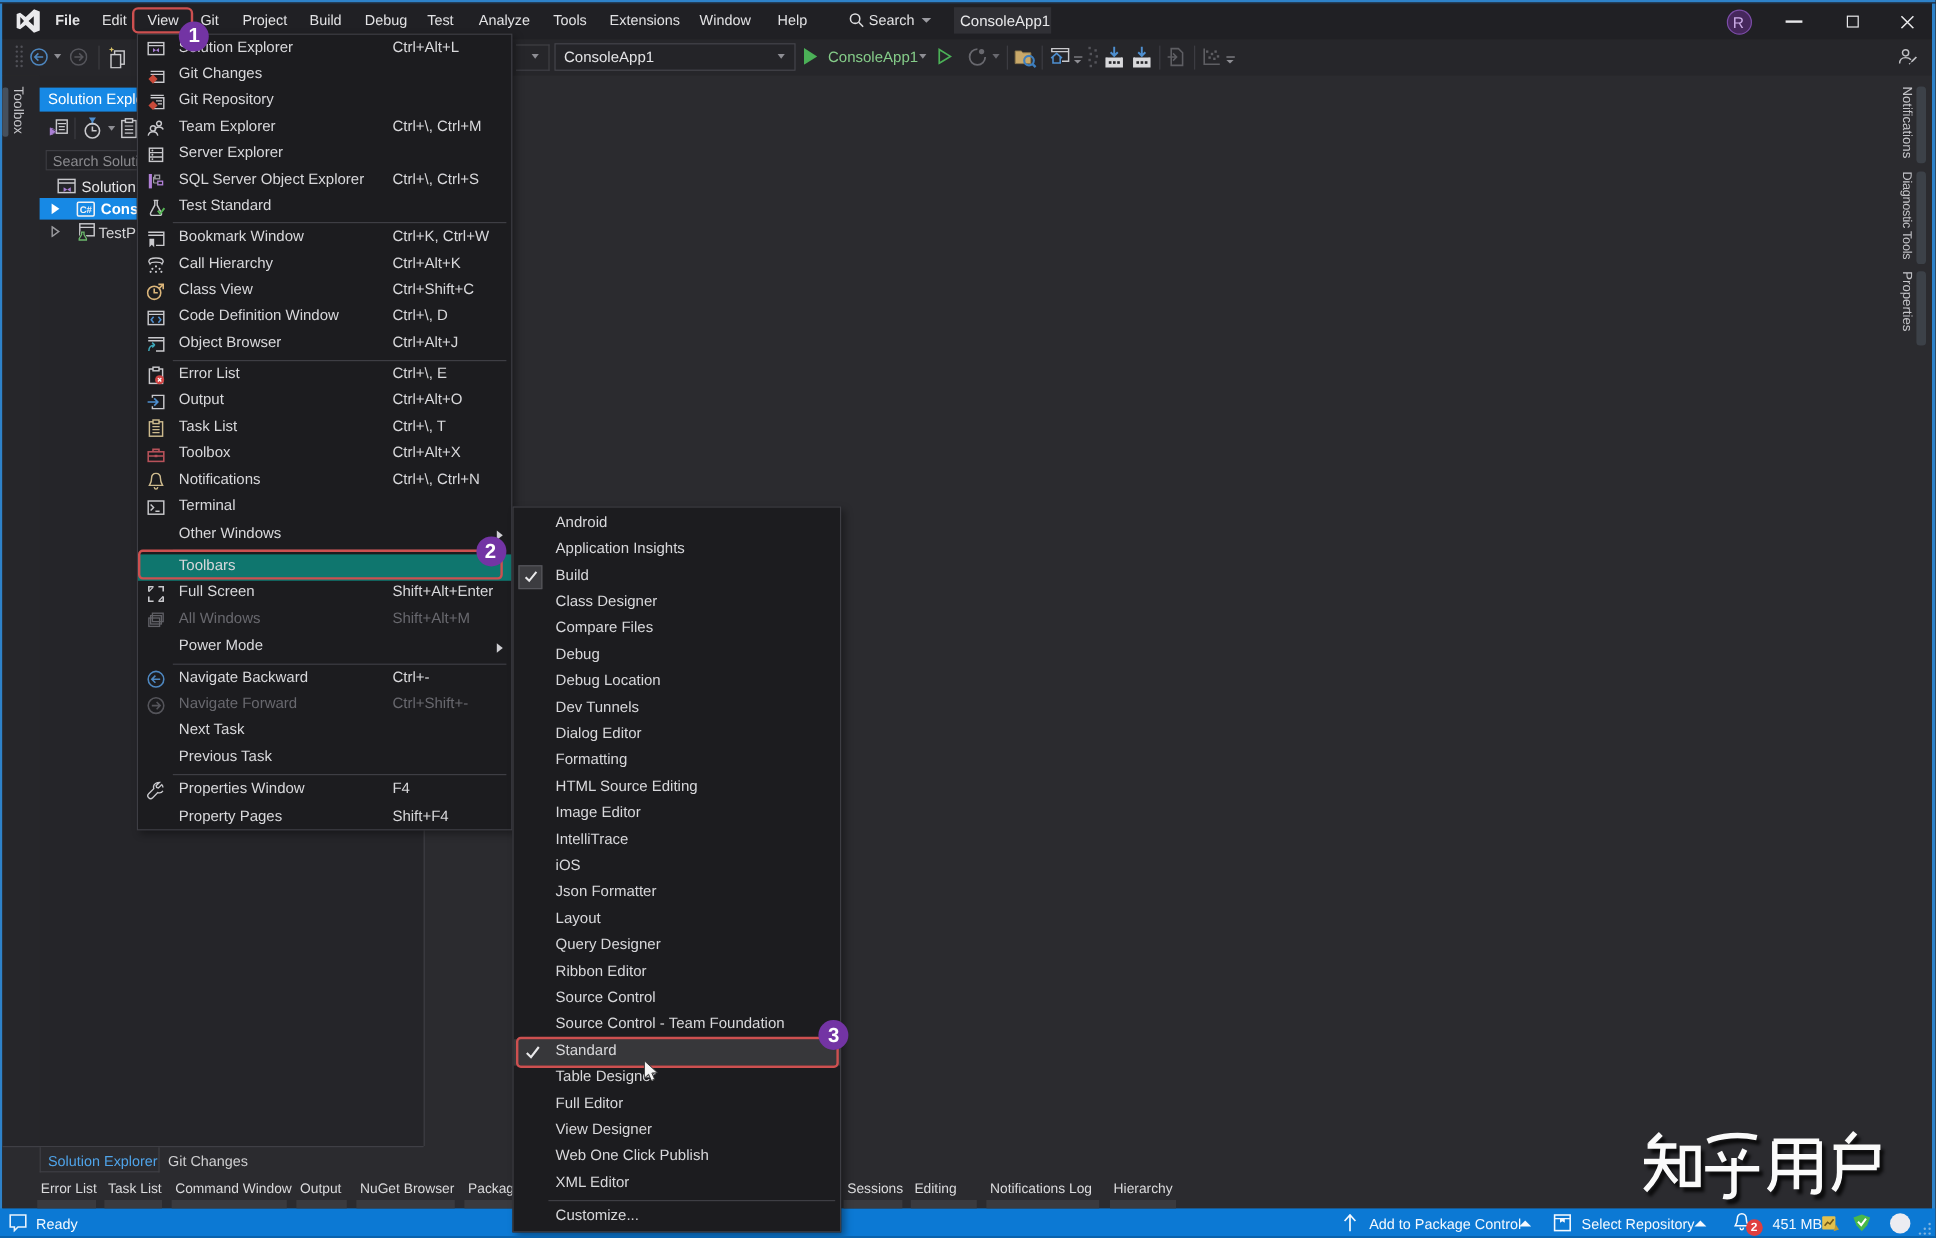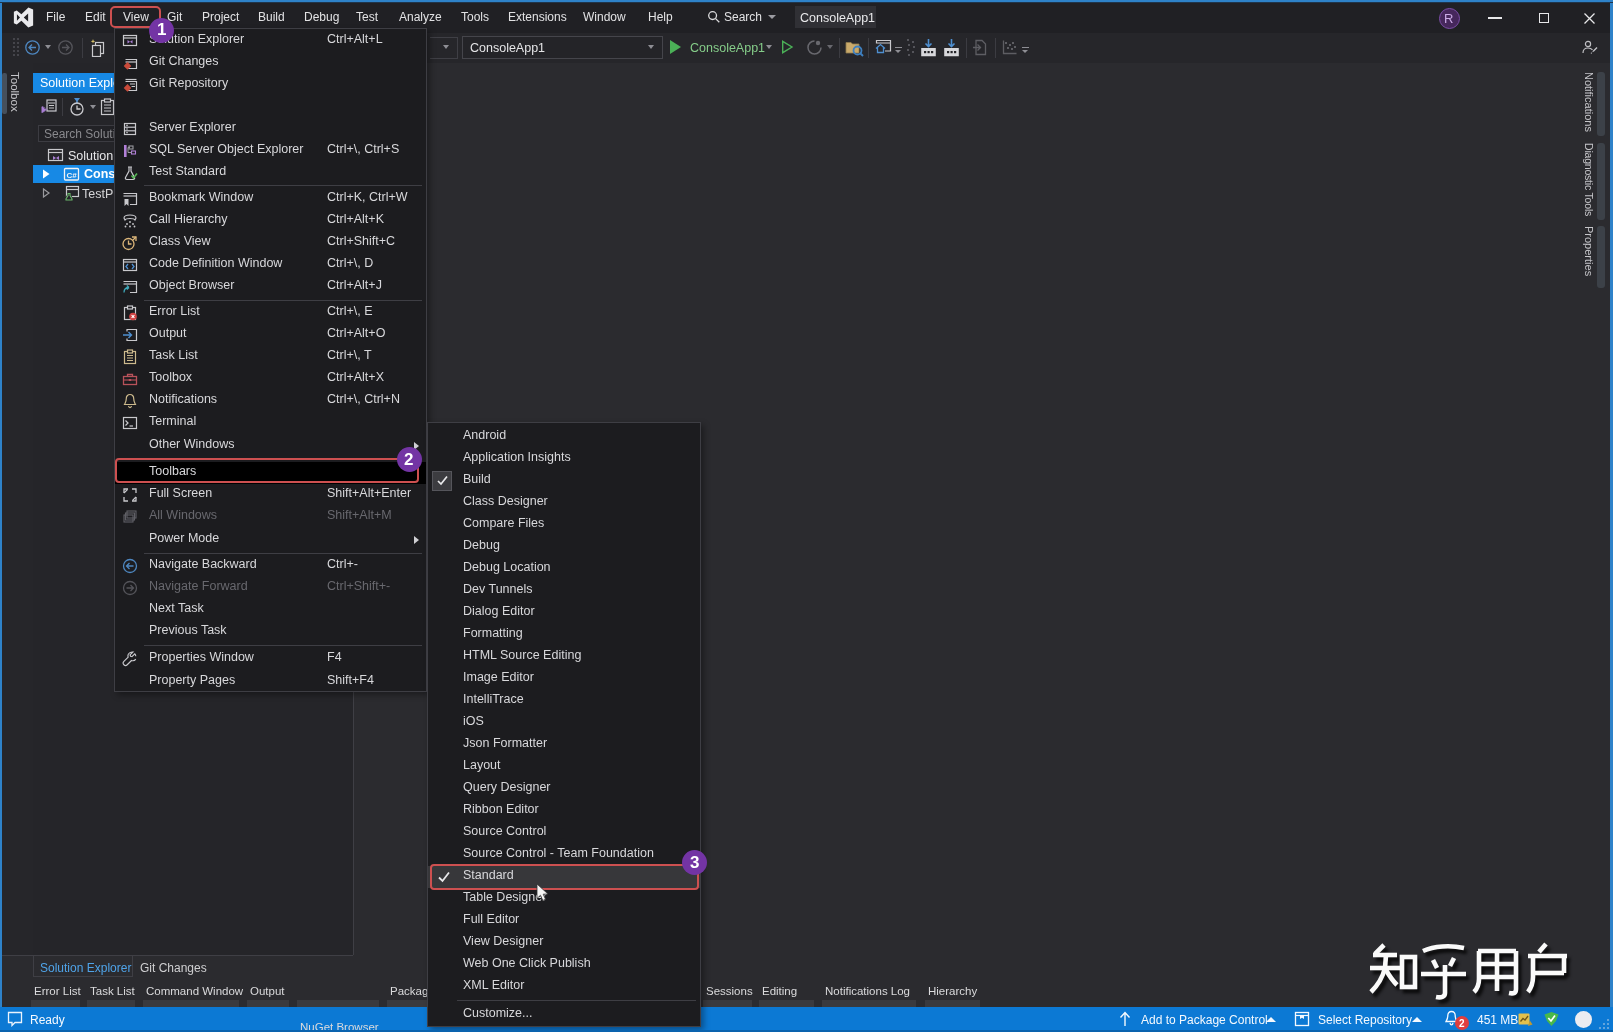--- a/index.html
+++ b/index.html
@@ -40,21 +40,21 @@
 <div id="solpanel" class="abs" style="left:33px;top:63px;width:320px;height:892px;background:#252529;border-right:1px solid #3F3F45;"></div>
 
 <div id="bottabs" class="abs" style="left:2px;top:955px;width:1608px;height:52px;background:#2B2B2F;"></div>
 
 <div id="statusbar" class="abs" style="left:0;top:1007px;width:1613px;height:25px;background:#0C79D4;"></div>
 
 <div id="titlebar-content">
 <svg class="abs" style="left:13px;top:7px;" width="21" height="21" viewBox="0 0 24 24">
 <path fill="#E9E9EC" fill-rule="evenodd" d="M17.6 0.7 L23 2.9 V21.1 L17.5 23.3 L9.6 15.7 L4.3 19.9 L1 18.6 V5.4 L4.3 4.1 L9.6 8.3 Z M4.5 8.3 V15.7 L8 12 Z M12.3 12 L17.3 16.5 V7.5 Z"></path>
 </svg>
-<div class="txt mb" style="left:46px;">File</div>
+<div class="txt mb" style="left:46px;font-weight:bold;">File</div>
 <div class="txt mb" style="left:85px;">Edit</div>
 <div class="txt mb" style="left:123px;">View</div>
 <div class="txt mb" style="left:167px;">Git</div>
 <div class="txt mb" style="left:202px;">Project</div>
 <div class="txt mb" style="left:258px;">Build</div>
 <div class="txt mb" style="left:304px;">Debug</div>
 <div class="txt mb" style="left:356px;">Test</div>
 <div class="txt mb" style="left:399px;">Analyze</div>
 <div class="txt mb" style="left:461px;">Tools</div>
 <div class="txt mb" style="left:508px;">Extensions</div>
@@ -266,21 +266,21 @@
 <div class="txt" style="left:40px;top:961px;font-size:12px;color:#4FA3E8;">Solution Explorer</div>
 <div class="txt" style="left:140px;top:961px;font-size:12px;color:#CFCFD1;">Git Changes</div>
 <div class="tab2" style="left:34px;">Error List</div>
     <div class="trect" style="left:31px;width:49px;"></div>
 <div class="tab2" style="left:90px;">Task List</div>
     <div class="trect" style="left:87px;width:48px;"></div>
 <div class="tab2" style="left:146px;">Command Window</div>
     <div class="trect" style="left:143px;width:96px;"></div>
 <div class="tab2" style="left:250px;">Output</div>
     <div class="trect" style="left:247px;width:42px;"></div>
-<div class="tab2" style="left:300px;margin-top:36px;">NuGet Browser</div>
+<div class="tab2" style="left:300px;">NuGet Browser</div>
     <div class="trect" style="left:297px;width:82px;"></div>
 <div class="tab2" style="left:390px;">Package Manager Console</div>
     <div class="trect" style="left:387px;width:40px;"></div>
 <div class="tab2" style="left:706px;">Sessions</div>
     <div class="trect" style="left:703px;width:49px;"></div>
 <div class="tab2" style="left:762px;">Editing</div>
     <div class="trect" style="left:759px;width:55px;"></div>
 <div class="tab2" style="left:825px;">Notifications Log</div>
     <div class="trect" style="left:822px;width:94px;"></div>
 <div class="tab2" style="left:928px;">Hierarchy</div>
@@ -383,20 +383,30 @@
 <div class="mi" style="top:45px;">
       <svg class="ic" viewBox="0 0 16 16">
         <path d="M3.5 4.5 H14.5 V13.5 H6" fill="none" stroke="#C9C9CD" stroke-width="1.2"></path>
         <line x1="3.5" y1="2.5" x2="14.5" y2="2.5" stroke="#C9C9CD" stroke-width="1.2"></line>
         <line x1="8" y1="7" x2="13" y2="7" stroke="#C9C9CD"></line>
         <line x1="9.5" y1="9.5" x2="13" y2="9.5" stroke="#C9C9CD"></line>
         <rect x="2.8" y="8.2" width="5.4" height="5.4" transform="rotate(45 5.5 10.9)" fill="#C94A3A"></rect>
       </svg>
       <span class="lab">Git Repository</span>
     </div>
+<div class="mi" style="top:67px;">
+      <svg class="ic" viewBox="0 0 16 16">
+        <circle cx="10.5" cy="4" r="2" fill="none" stroke="#C9C9CD" stroke-width="1.2"></circle>
+        <path d="M7 9 C7.5 7.5 9 6.8 10.5 6.8 C12 6.8 13.5 7.5 14 9" fill="none" stroke="#C9C9CD" stroke-width="1.2"></path>
+        <circle cx="5.5" cy="8" r="2.2" fill="none" stroke="#C9C9CD" stroke-width="1.2"></circle>
+        <path d="M1.5 14 C2 11.8 3.6 10.8 5.5 10.8 C7.4 10.8 9 11.8 9.5 14" fill="none" stroke="#C9C9CD" stroke-width="1.2"></path>
+      </svg>
+      <span class="lab">Team Explorer</span>
+      <span class="sc">Ctrl+\, Ctrl+M</span>
+    </div>
 <div class="mi" style="top:89px;">
       <svg class="ic" viewBox="0 0 16 16">
         <rect x="2.5" y="2.5" width="11" height="11" fill="none" stroke="#C9C9CD" stroke-width="1.2"></rect>
         <line x1="2.5" y1="6.2" x2="13.5" y2="6.2" stroke="#C9C9CD" stroke-width="1.2"></line>
         <line x1="2.5" y1="9.8" x2="13.5" y2="9.8" stroke="#C9C9CD" stroke-width="1.2"></line>
         <circle cx="5" cy="4.4" r="0.8" fill="#C9C9CD"></circle>
         <circle cx="5" cy="8" r="0.8" fill="#C9C9CD"></circle>
         <circle cx="5" cy="11.6" r="0.8" fill="#C9C9CD"></circle>
       </svg>
       <span class="lab">Server Explorer</span>
@@ -525,21 +535,21 @@
         <path d="M3.5 5.5 L6 8 3.5 10.5" fill="none" stroke="#C9C9CD" stroke-width="1.2"></path>
         <line x1="7.5" y1="11" x2="11" y2="11" stroke="#C9C9CD" stroke-width="1.2"></line>
       </svg>
       <span class="lab">Terminal</span>
     </div>
 <div class="mi" style="top:405.5px;">
       <span class="lab">Other Windows</span>
       <div class="arr"></div>
     </div>
 <div class="msep" style="top:428.5px;"></div>
-<div class="mi" style="top:432.5px;background:#000000;">
+<div class="mi" style="top:432.5px;background:#0f766e;">
       <span class="lab">Toolbars</span>
     </div>
 <div class="mi" style="top:454.5px;">
       <svg class="ic" viewBox="0 0 16 16">
         <g fill="none" stroke="#C9C9CD" stroke-width="1.3">
           <path d="M6 2 H2 V6"></path>
           <path d="M10 2 H14 V6"></path>
           <path d="M2 10 V14 H6"></path>
           <path d="M14 10 V14 H10"></path>
         </g>

